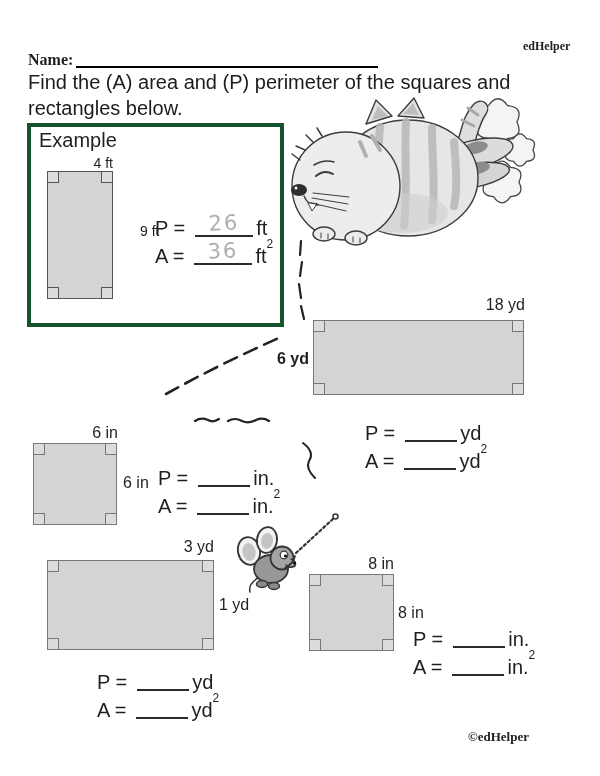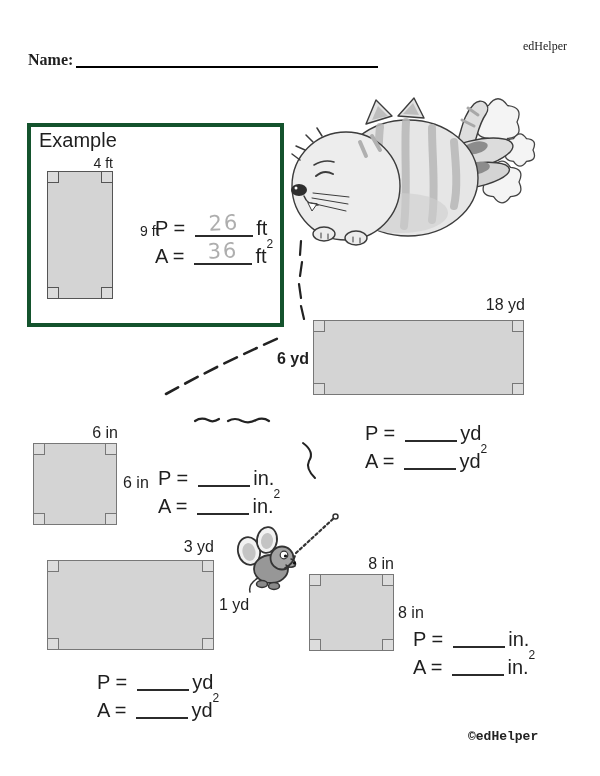--- a/index.html
+++ b/index.html
@@ -2,21 +2,21 @@
 <html style="--shape-fill: #d4d4d4; --shape-border: #777777; --answer-ink: #aeaeae; --ink: #1f1f1f;"><head>
 <meta charset="utf-8">
 <style>
   html,body { margin:0; padding:0; background:#fff; }
   #page {
     position:relative; width:600px; height:776px; background:#ffffff;
     font-family:"Liberation Sans", sans-serif; color:var(--ink,#1f1f1f);
     overflow:hidden;
   }
   
-  .brand-top { position:absolute; left:523px; top:39px; font-family:"Liberation Serif",serif; font-size:12px; color:#222; }
+  .brand-top { position:absolute; left:523px; top:39px; font-family:"Liberation Serif",serif; font-size:12px; color:#222;font-weight:bold; }
   .name-label { position:absolute; left:28px; top:51px; font-family:"Liberation Serif",serif; font-weight:bold; font-size:16px; }
   .name-line { position:absolute; left:76px; top:50px; width:302px; height:16px; border-bottom:2px solid #000; }
   .instr { position:absolute; left:28px; top:69px; font-size:20px; line-height:26px; color:#1c1c1c; }
 
   
   #art { position:absolute; left:0; top:0; z-index:0; pointer-events:none; }
 
   
   .shape { position:absolute; background:var(--shape-fill,#d4d4d4); border:1px solid var(--shape-border,#777); box-sizing:border-box; }
   .corner { position:absolute; width:10px; height:10px; border:1px solid var(--shape-border,#777); background:#dcdcdc; }
@@ -62,21 +62,21 @@
   #example-box .dim-top { left:16px; top:28px; width:66px; font-size:14px; }
   #example-box .shape { left:16px; top:44px; width:66px; height:128px; border-color:#555; }
   #example-box .shape .corner { border-color:#555; }
   #example-box .dim-side { left:88px; top:96px; font-size:14px;margin-left:21px; }
   #example-box .answers { left:124px; top:85px; }
   #example-box .blank { width:58px; }
   .hand { position:absolute; left:0; right:0; bottom:0px; text-align:center;
           font-family:"DejaVu Sans",sans-serif; font-size:21px; color:var(--answer-ink,#aeaeae);
           letter-spacing:2px; transform:rotate(-3deg); }
 
-  .copyright { position:absolute; left:468px; top:729px; font-size:13px; font-weight:600; font-family:Liberation Mono, monospace; color:#222; z-index:1; }
+  .copyright { position:absolute; left:468px; top:729px; font-size:13px; font-weight:600; font-family:Liberation Serif, serif; color:#222; z-index:1; }
 </style>
 </head>
 <body>
 
 <div id="page">
 
   <svg id="art" width="600" height="776" viewBox="0 0 600 776">
 
     <g fill="#f4f4f4" stroke="#444" stroke-width="1.3">
       <path d="M517,122 Q524,137 507.5,138.5 Q498,152 488.5,138.5 Q472,137 479,122 Q472,107 488.5,105.5 Q498,92 507.5,105.5 Q524,107 517,122 Z"></path>
@@ -150,20 +150,24 @@
       <circle cx="294.5" cy="563" r="1.6" fill="#111" stroke="none"></circle>
       <path d="M285,568 q8,-4 10,-12" fill="none"></path>
       <ellipse cx="262" cy="584" rx="5.5" ry="3.5" fill="#8a8a8a" stroke-width="1.5"></ellipse>
       <ellipse cx="274" cy="586" rx="5.5" ry="3.5" fill="#8a8a8a" stroke-width="1.5"></ellipse>
     </g>
   </svg>
 
   <div class="brand-top">edHelper</div>
   <div class="name-label">Name:</div>
   <div class="name-line"></div>
+  <div class="instr">
+    <div>Find the (A) area and (P) perimeter of the squares and</div>
+    <div>rectangles below.</div>
+  </div>
 
   <div id="example-box">
     <div class="ex-title">Example</div>
     <div class="dim-top">4 ft</div>
     <div class="shape">
       <span class="corner tl"></span>
       <span class="corner tr"></span>
       <span class="corner bl"></span>
       <span class="corner br"></span>
     </div>

